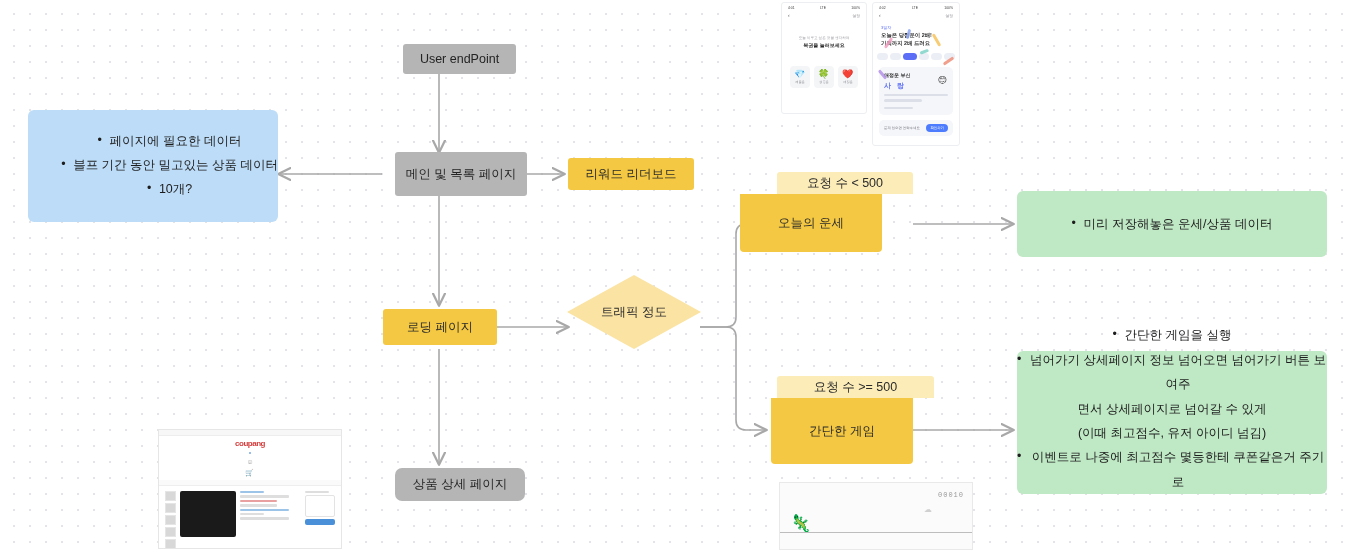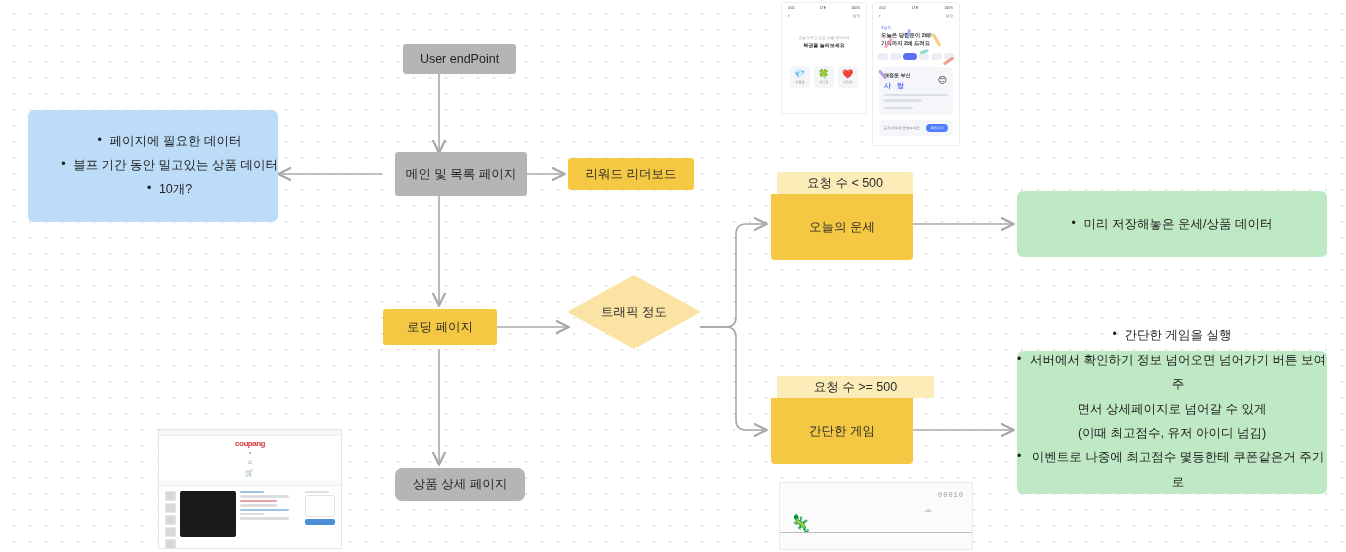--- a/index.html
+++ b/index.html
@@ -277,21 +277,21 @@
   </div>
 
   <div class="diamond" style="left:567px; top:275px; width:134px; height:74px;">
     <div class="shape"></div>
     <span class="lbl">트래픽 정도</span>
   </div>
 
   <div class="cond-header" style="left:777px; top:172px; width:136px; height:22px;">
     <span>요청 수 &lt; 500</span>
   </div>
-  <div class="node node-yellow" style="left:771px; top:194px; width:142px; height:66px; border-radius:0 0 4px 4px;justify-content:center;">
+  <div class="node node-yellow" style="left:740px; top:194px; width:142px; height:58px; border-radius:0 0 4px 4px;justify-content:center;">
     <span>오늘의 운세</span>
   </div>
 
   <div class="cond-header" style="left:777px; top:376px; width:157px; height:22px;">
     <span>요청 수 &gt;= 500</span>
   </div>
   <div class="node node-yellow" style="left:771px; top:398px; width:142px; height:66px; border-radius:0 0 4px 4px;">
     <span>간단한 게임</span>
   </div>
 
@@ -305,21 +305,21 @@
 
   <div class="node node-green" style="left:1017px; top:191px; width:310px; height:66px;">
     <ul class="bullets" style="font-size:12.5px;">
       <li>미리 저장해놓은 운세/상품 데이터</li>
     </ul>
   </div>
 
   <div class="node node-green" style="left:1017px; top:351px; width:310px; height:143px;align-items:flex-end;">
     <ul class="bullets" style="font-size:12.5px; line-height:1.95;">
       <li>간단한 게임을 실행</li><br>
-      <li>서버에서 확인하기 정보 넘어오면 넘어가기 버튼 보여주</li><br>
+      <li>넘어가기 상세페이지 정보 넘어오면 넘어가기 버튼 보여주</li><br>
       <li class="nobullet">면서 상세페이지로 넘어갈 수 있게</li><br>
       <li class="nobullet">(이때 최고점수, 유저 아이디 넘김)</li><br>
       <li>이벤트로 나중에 최고점수 몇등한테 쿠폰같은거 주기로</li><br>
     </ul>
   </div>
 
   <div class="shot phone" style="left:781px; top:2px; width:86px; height:112px;">
     <div class="ph-status">
       <span>4:01</span>
       <span>LTE</span>

